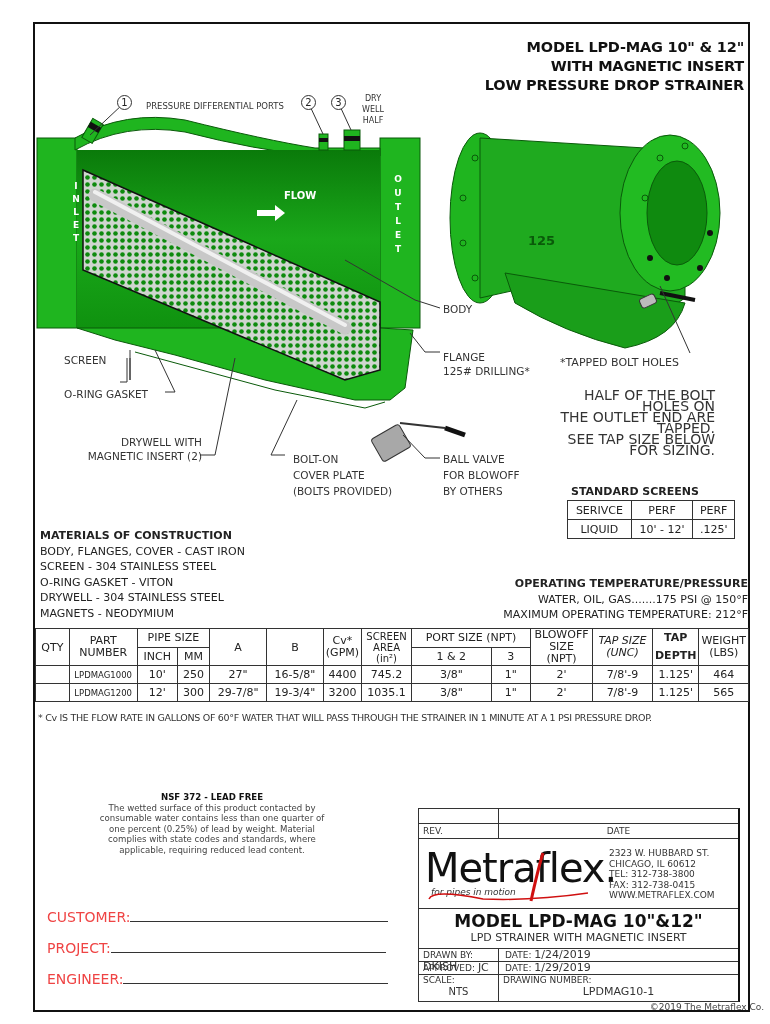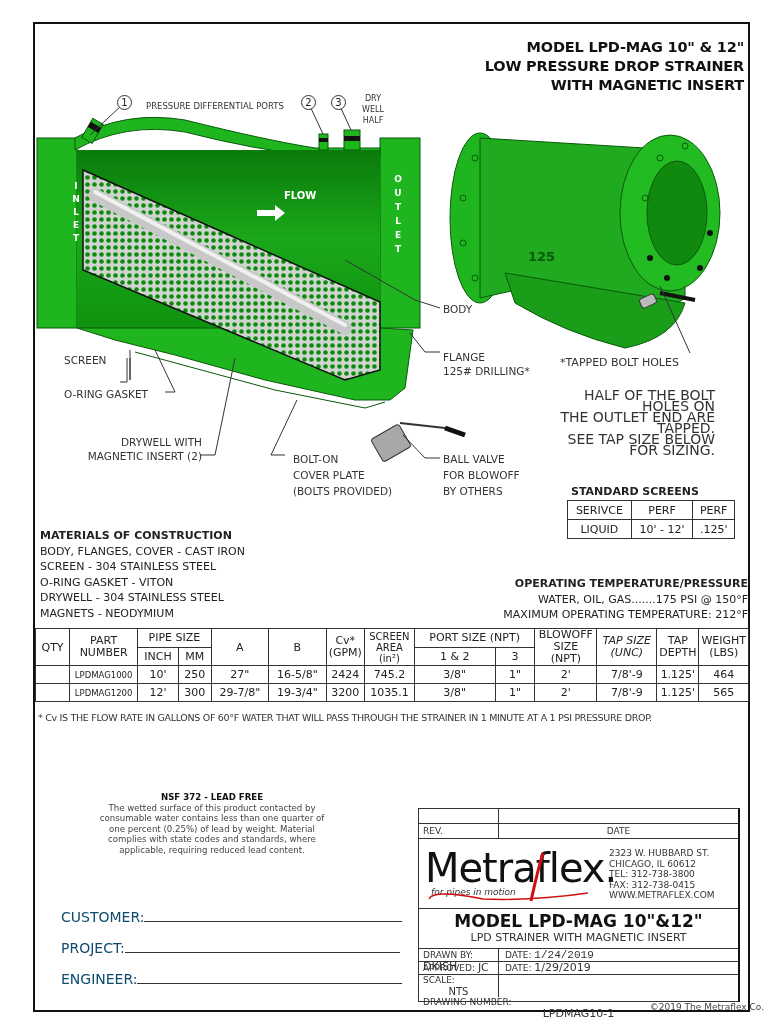--- a/index.html
+++ b/index.html
@@ -14,37 +14,37 @@
   .mat .h { font-weight: bold; }
   .optp { position: absolute; right: 22px; top: 576px; font-size: 11px; line-height: 15.5px; text-align: right; color: #222; }
   .optp .h { font-weight: bold; }
   table { border-collapse: collapse; }
   .spec td { border: 1px solid #333; text-align: center; font-size: 11px; padding: 0 2px; height: 18px; color: #222; }
   .spec .pn { font-size: 8.5px; }
   .std td { border: 1px solid #333; text-align: center; font-size: 11px; padding: 1px 4px; height: 19px; }
   .note { position: absolute; left: 38px; top: 712px; font-size: 9.5px; color: #333; letter-spacing: -0.3px; }
   .nsf { position: absolute; left: 96px; top: 792px; width: 232px; text-align: center; font-size: 8.6px; line-height: 10.5px; color: #444; }
   .nsf .h { font-weight: bold; color: #111; }
-  .cust { position: absolute; left: 61px; font-size: 14px; color: #0c4a6e; }
+  .cust { position: absolute; left: 47px; font-size: 14px; color: #ef4444; }
   .cust .line { display: inline-block; border-bottom: 1px solid #333; vertical-align: baseline; height: 14px; }
   .tb { position: absolute; left: 418px; top: 808px; width: 322px; border: 1px solid #333; border-right: 2px solid #111; }
   .tb .row { border-bottom: 1px solid #333; display: flex; }
   .tb .cell { border-right: 1px solid #333; font-size: 9px; padding: 0 4px; color: #333; }
   .tb .cell:last-child { border-right: none; }
   .copyright { position: absolute; right: 6px; top: 1002px; font-size: 9px; color: #444; }
 </style>
 </head>
 <body>
 
 <div class="frame"></div>
 
 <div class="title-block">
   <div>MODEL LPD-MAG 10" &amp; 12"</div>
+  <div>WITH MAGNETIC INSERT</div>
   <div>LOW PRESSURE DROP STRAINER</div>
-  <div>WITH MAGNETIC INSERT</div>
 </div>
 
 <svg class="abs" style="left:35px;top:90px;" width="440" height="420">
   <defs>
     <pattern id="perf" width="7" height="7" patternUnits="userSpaceOnUse">
       <rect width="7" height="7" fill="#cfd6cf"></rect>
       <circle cx="3.5" cy="3.5" r="2.3" fill="#0d8a0d"></circle>
     </pattern>
     <linearGradient id="bodyg" x1="0" y1="0" x2="0" y2="1">
       <stop offset="0" stop-color="#0a7a0a"></stop>
@@ -162,21 +162,21 @@
       <circle cx="18" cy="125" r="3"></circle>
       <circle cx="30" cy="160" r="3"></circle>
     <circle cx="215" cy="40" r="3"></circle>
       <circle cx="240" cy="28" r="3"></circle>
       <circle cx="200" cy="80" r="3"></circle>
   </g>
   <rect x="195" y="178" width="16" height="10" rx="3" fill="#bbb" stroke="#333" transform="rotate(-25 203 183)"></rect>
   <path d="M215 175 L250 182" stroke="#111" stroke-width="4"></path>
   <path d="M215 168 L245 235" stroke="#333"></path>
 </svg>
-<div class="abs" style="left:528px;top:233px;font-size:13px;font-weight:bold;color:#0a5a0a;margin-top:16px;">125</div>
+<div class="abs" style="left:528px;top:233px;font-size:13px;font-weight:bold;color:#0a5a0a;">125</div>
 
 <div class="callout" style="left:560px;top:356px;font-size:11px;">*TAPPED BOLT HOLES</div>
 <div class="small-callout" style="left:545px;top:390px;width:170px;font-size:14px;text-align:right;">
   <div>HALF OF THE BOLT HOLES ON</div>
   <div>THE OUTLET END ARE TAPPED.</div>
   <div>SEE TAP SIZE BELOW FOR SIZING.</div>
 </div>
 
 <div class="abs" style="left:571px;top:485px;font-size:11px;font-weight:bold;">STANDARD SCREENS</div>
 <table class="std abs" style="left:567px;top:500px;width:168px;">
@@ -215,37 +215,37 @@
     <td rowspan="2">QTY</td>
     <td rowspan="2" style="width:68px;line-height:12px;">PART NUMBER</td>
     <td colspan="2">PIPE SIZE</td>
     <td rowspan="2">A</td>
     <td rowspan="2">B</td>
     <td rowspan="2" style="width:38px;line-height:12px;">Cv* (GPM)</td>
     <td rowspan="2" style="width:50px;line-height:11px;font-size:10px;">SCREEN AREA (in²)</td>
     <td colspan="2">PORT SIZE (NPT)</td>
     <td rowspan="2" style="width:62px;line-height:12px;">BLOWOFF SIZE (NPT)</td>
     <td rowspan="2" style="width:60px;line-height:12px;font-style:italic;">TAP SIZE (UNC)</td>
-    <td rowspan="2" style="width:42px;line-height:12px;">TAP DEPTH</td>
+    <td rowspan="2" style="width:42px;line-height:18px;font-weight:bold;">TAP DEPTH</td>
     <td rowspan="2" style="width:44px;line-height:12px;">WEIGHT (LBS)</td>
   </tr>
   <tr>
     <td>INCH</td>
     <td>MM</td>
     <td>1 &amp; 2</td>
     <td>3</td>
   </tr>
   <tr>
     <td></td>
     <td class="pn">LPDMAG1000</td>
     <td>10'</td>
     <td>250</td>
     <td>27"</td>
     <td>16-5/8"</td>
-    <td>2424</td>
+    <td>4400</td>
     <td>745.2</td>
     <td>3/8"</td>
     <td>1"</td>
     <td>2'</td>
     <td>7/8'-9</td>
     <td>1.125'</td>
     <td>464</td>
   </tr>
   <tr>
     <td></td>
@@ -299,27 +299,27 @@
       <div>FAX: 312-738-0415</div>
       <div>WWW.METRAFLEX.COM</div>
     </div>
   </div>
   <div class="row" style="height:40px;flex-direction:column;align-items:center;">
     <div style="font-size:17px;font-weight:bold;color:#111;line-height:20px;margin-top:2px;">MODEL LPD-MAG 10"&amp;12"</div>
     <div style="font-size:11px;color:#333;line-height:13px;">LPD STRAINER WITH MAGNETIC INSERT</div>
   </div>
   <div class="row" style="height:13px;">
     <div class="cell" style="width:80px;line-height:12px;"><span>DRAWN BY:</span> <span style="font-size:11px;">DKISH</span></div>
-    <div class="cell" style="flex:1;line-height:12px;padding-left:6px;"><span>DATE:</span> <span style="font-size:11px;font-family:Liberation Mono, monospace;">1/24/2019</span></div>
+    <div class="cell" style="flex:1;line-height:12px;padding-left:6px;"><span>DATE:</span> <span style="font-size:11px;">1/24/2019</span></div>
   </div>
   <div class="row" style="height:13px;">
     <div class="cell" style="width:80px;line-height:12px;"><span>APPROVED:</span> <span style="font-size:11px;">JC</span></div>
     <div class="cell" style="flex:1;line-height:12px;padding-left:6px;"><span>DATE:</span> <span style="font-size:11px;">1/29/2019</span></div>
   </div>
-  <div class="row" style="height:26px;border-bottom:none;flex-direction:column;">
+  <div class="row" style="height:26px;border-bottom:none;">
     <div class="cell" style="width:80px;line-height:11px;">
       <div>SCALE:</div>
       <div style="text-align:center;font-size:10px;">NTS</div>
     </div>
     <div class="cell" style="flex:1;line-height:11px;">
       <div>DRAWING NUMBER:</div>
       <div style="text-align:center;font-size:11px;">LPDMAG10-1</div>
     </div>
   </div>
 </div>

